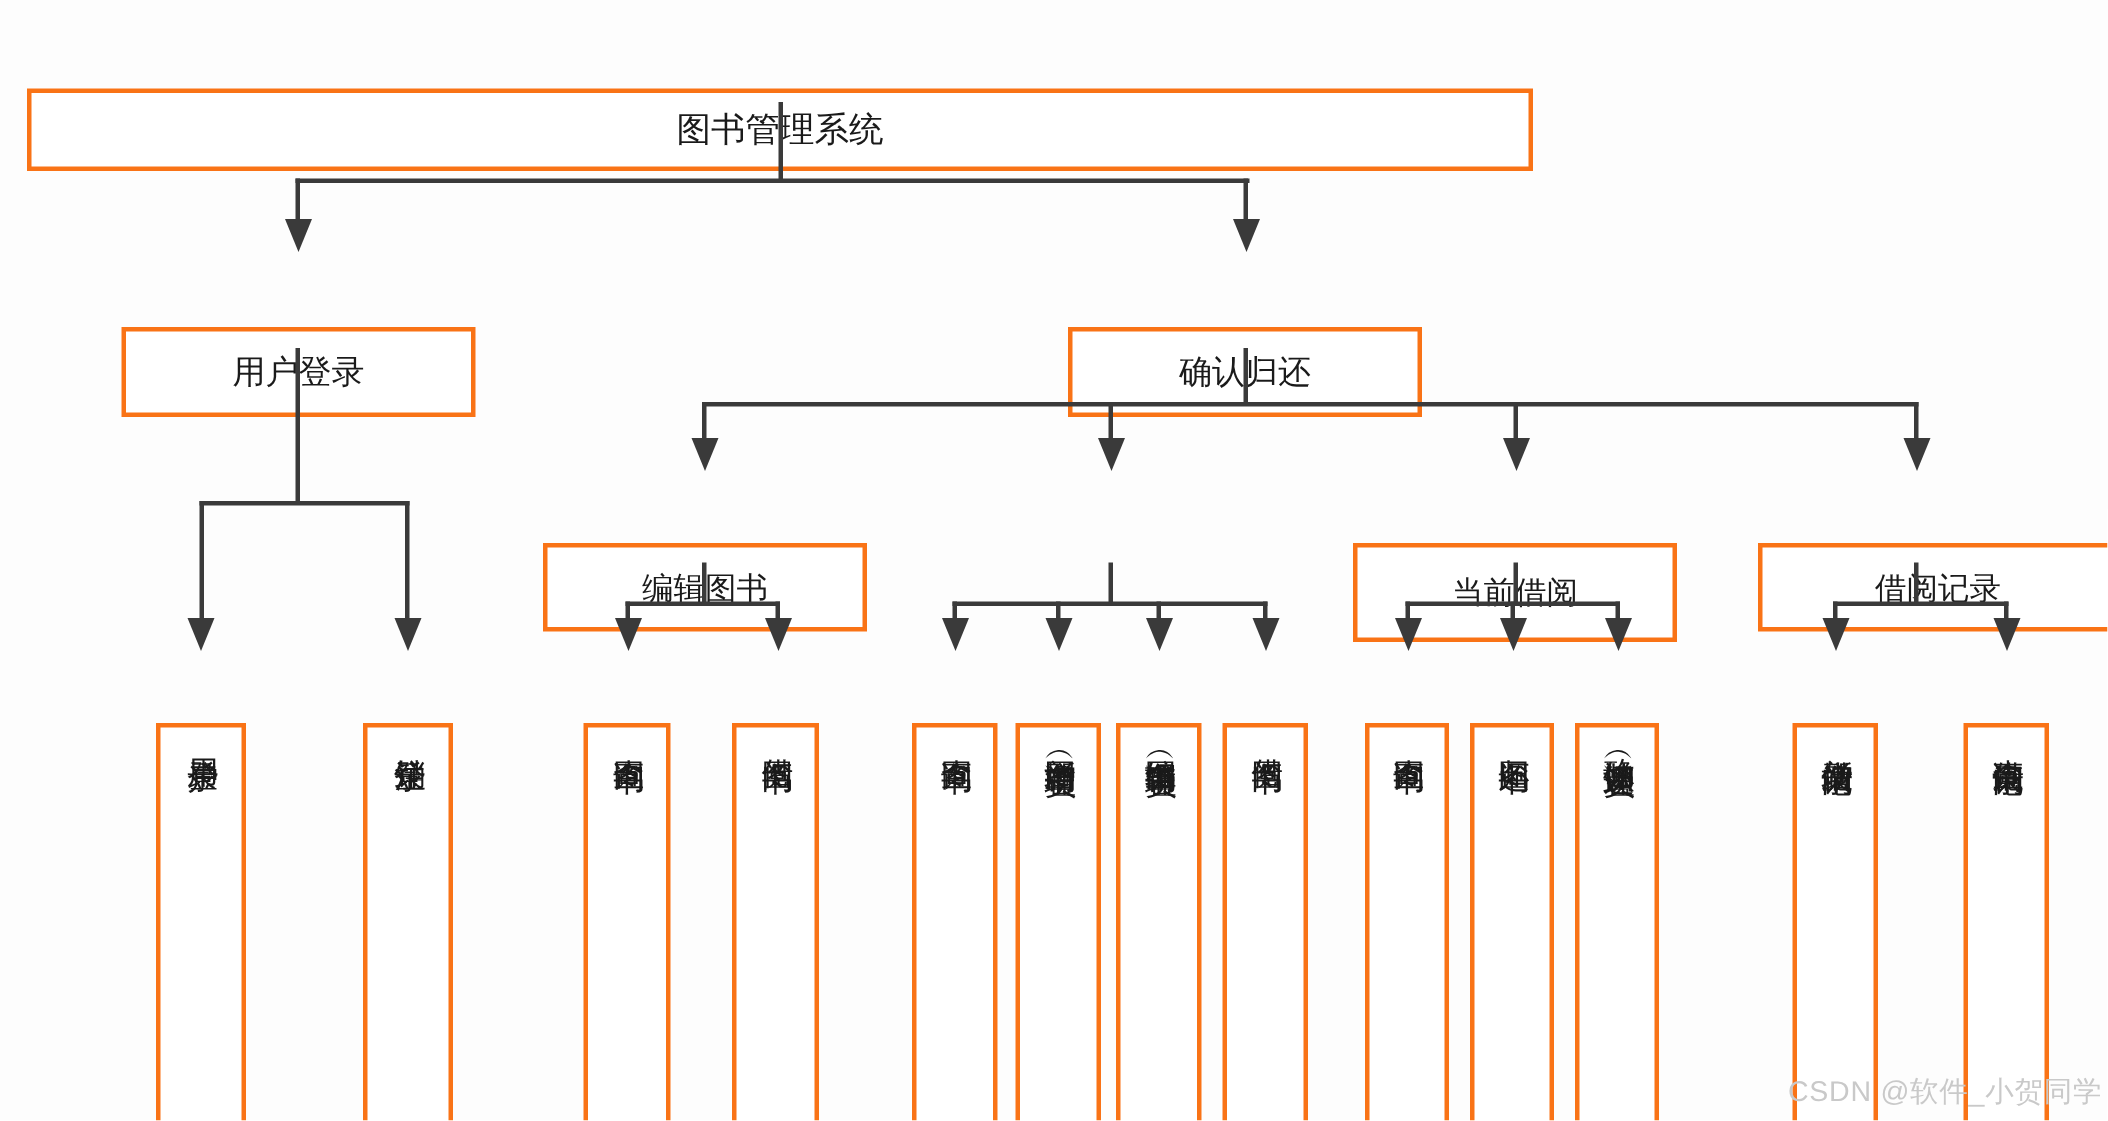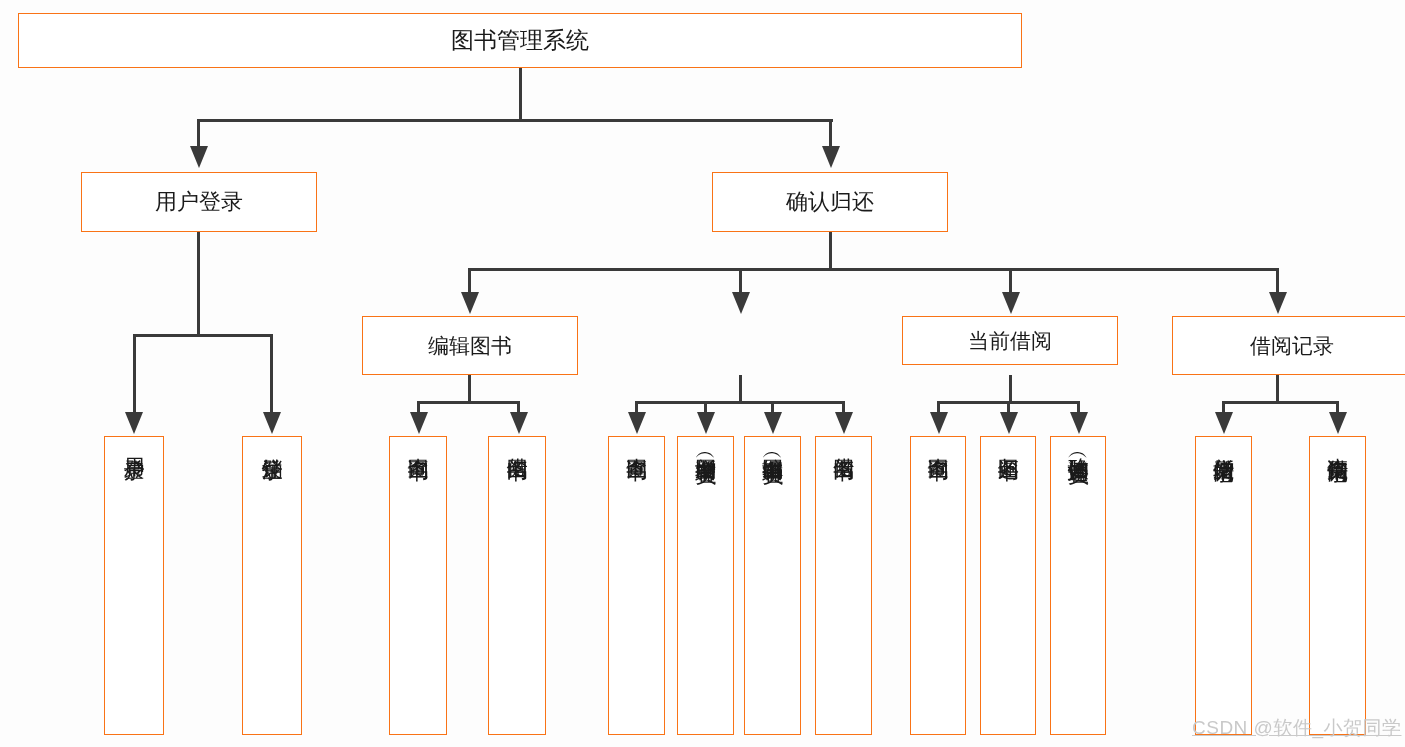--- a/index.html
+++ b/index.html
@@ -15,26 +15,27 @@
     width: 1405px;
     height: 747px;
     background: #fdfdfd;
     overflow: hidden;
   }
   
   .node {
     position: absolute;
     box-sizing: border-box;
     background: #ffffff;
-    border: 1px solid #f97316;
+    border: 3px solid #f97316;
     display: flex;
     align-items: center;
     justify-content: center;
     color: #1a1a1a;
     text-align: center;
+    margin-top: 46px;
   }
   .node.root {
     font-size: 23px;
   }
   .node.lvl2 {
     font-size: 22px;
   }
   .node.lvl3 {
     font-size: 21px;
   }
@@ -67,21 +68,20 @@
     border-right: 9px solid transparent;
     border-top: 22px solid #3a3a3a;
   }
   
   #watermark {
     position: absolute;
     color: #c9c9c9;
     font-size: 19px;
     white-space: nowrap;
     letter-spacing: 0.5px;
-    text-decoration: underline;
   }
 </style>
 </head>
 <body>
 
 <div id="canvas">
 
   <div class="node root" style="left:18px; top:13px; width:1004px; height:55px;">
     <span>图书管理系统</span>
   </div>
@@ -125,21 +125,21 @@
   <div class="line vline" style="left:739px; top:268px; width:3px; height:26px;"></div>
   <div class="arrow" style="left:732px; top:292px;"></div>
   <div class="line vline" style="left:1009px; top:268px; width:3px; height:26px;"></div>
   <div class="arrow" style="left:1002px; top:292px;"></div>
   <div class="line vline" style="left:1276px; top:268px; width:3px; height:26px;"></div>
   <div class="arrow" style="left:1269px; top:292px;"></div>
 
   <div class="node lvl3" style="left:362px; top:316px; width:216px; height:59px;">
     <span>编辑图书</span>
   </div>
-  <div class="node lvl3" style="left:902px; top:316px; width:216px; height:49px;">
+  <div class="node lvl3" style="left:902px; top:316px; width:216px; height:66px;">
     <span>当前借阅</span>
   </div>
   <div class="node lvl3" style="left:1172px; top:316px; width:240px; height:59px;">
     <span>借阅记录</span>
   </div>
 
   <div class="line vline" style="left:468px; top:375px; width:3px; height:28px;"></div>
   <div class="line hline" style="left:417px; top:401px; width:103px; height:3px;"></div>
   <div class="line vline" style="left:417px; top:401px; width:3px; height:13px;"></div>
   <div class="arrow" style="left:410px; top:412px;"></div>

